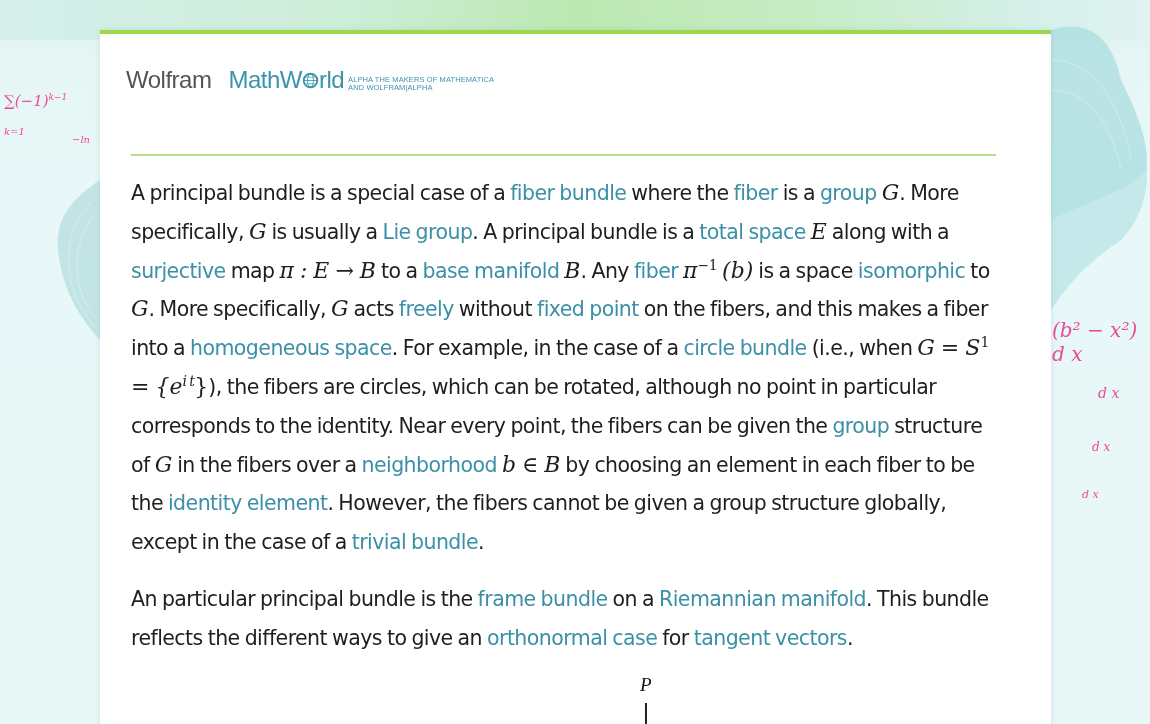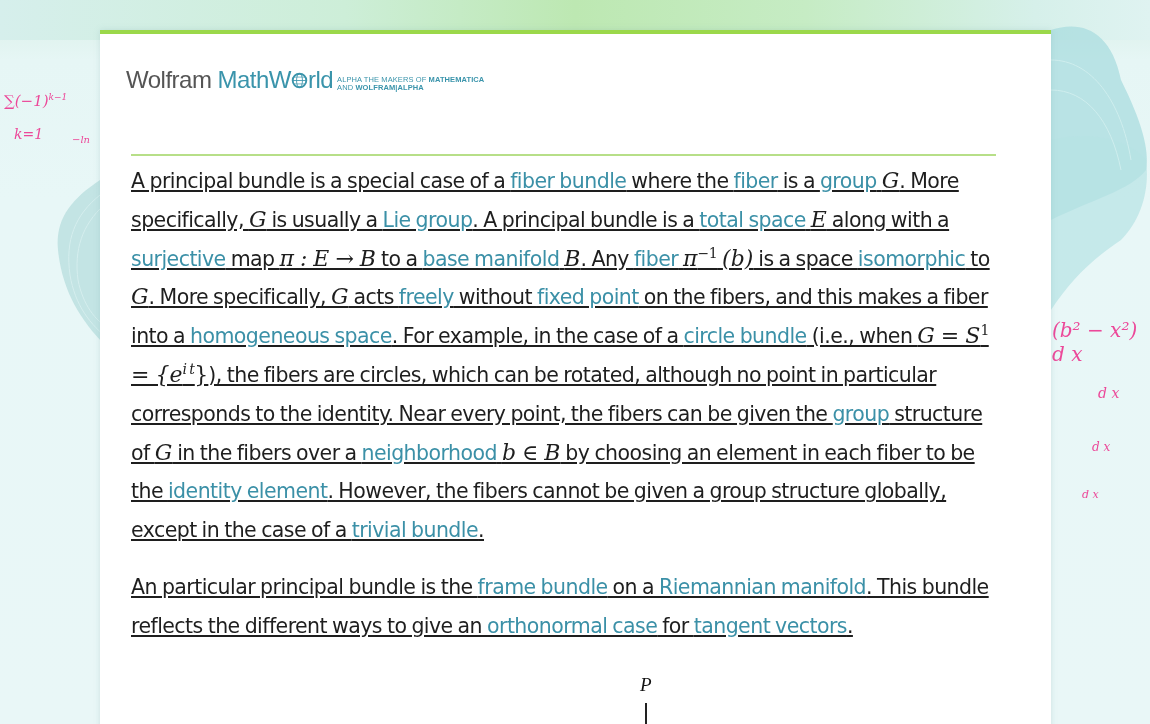--- a/index.html
+++ b/index.html
@@ -19,39 +19,39 @@
   .card {
     position:absolute; left:100px; top:30px; width:951px; height:720px;
     background:#ffffff;
     border-top:4px solid #9bd84a;
     box-shadow: 0 0 6px rgba(120,170,170,0.25);
   }
   .logo {
     position:absolute; left:26px; top:32px; display:flex; align-items:flex-end; white-space:nowrap;
   }
   .logo-wolfram { font-family:"Liberation Sans", sans-serif; font-size:24px; color:#555555; letter-spacing:-0.5px; }
-  .logo-mathworld { font-family:"Liberation Sans", sans-serif; font-size:24px; color:#3a94ab; letter-spacing:-0.5px; margin-left:6px; }
+  .logo-mathworld { font-family:"Liberation Sans", sans-serif; font-size:24px; color:#3a94ab; letter-spacing:-0.5px; margin-left:17px; }
   .logo-globe { display:inline-block; width:17px; height:17px; vertical-align:-1px; }
   .logo-tag {
     margin-left:4px; margin-bottom:2px; font-family:"Liberation Sans", sans-serif;
     font-size:7.5px; line-height:8px; color:#3a94ab; letter-spacing:0.1px;
   }
-  .logo-tag b { font-weight:bold;text-align:right; }
+  .logo-tag b { font-weight:normal;text-align:right; }
   .page-title {
     position:absolute; left:31px; top:56px; margin:0;
     font-family:"DejaVu Sans", sans-serif; font-weight:normal; font-size:45px; color:#3d8da3;
     letter-spacing:-0.5px;
   }
   .title-rule {
     position:absolute; left:31px; top:120px; width:865px; height:2px; background:#b7df88;
   }
   .content {
-    position:absolute; left:31px; top:128px; width:870px;
+    position:absolute; left:31px; top:140px; width:870px;
     font-family:"DejaVu Sans", sans-serif; font-size:20.5px; line-height:38.8px; color:#1e1e1e;
-    letter-spacing:-0.55px; word-spacing:-1px;text-decoration:underline;
+    letter-spacing:-0.55px; word-spacing:-1px;
   }
   .content p { margin:0 0 18px 0; }
   .content a { color:#3b90a7; text-decoration:none; }
   .m { font-family:"DejaVu Serif", "Liberation Serif", serif; font-style:italic; font-size:22px; letter-spacing:0; }
   .mr { font-family:"DejaVu Serif", "Liberation Serif", serif; font-size:22px; letter-spacing:0; }
   sup.s { font-size:14px; vertical-align:8px; line-height:0; font-family:"DejaVu Serif", serif; }
   .diagram-label {
     position:absolute; left:540px; top:640px; font-family:"Liberation Serif", serif; font-style:italic; font-size:19px; color:#111;
   }
   .diagram-line { position:absolute; left:545px; top:669px; width:2px; height:30px; background:#222; }
@@ -69,21 +69,21 @@
 <svg class="bg-deco" style="left:1051px;top:20px" width="99" height="300" viewBox="0 0 99 300">
   <path d="M0 10 C30 0, 60 10, 70 60 C90 100, 99 130, 95 150 C80 170, 40 180, 0 200 Z" fill="#a9dcdf" opacity="0.75"></path>
   <path d="M0 120 C40 110, 80 120, 95 140 C99 170, 90 200, 70 220 C40 240, 20 260, 0 290 Z" fill="#b6e3e4" opacity="0.7"></path>
   <path d="M0 40 C40 40, 70 80, 80 140" stroke="#cfeeee" fill="none"></path>
   <path d="M0 70 C35 70, 60 100, 70 150" stroke="#cfeeee" fill="none"></path>
 </svg>
 
 <div class="bg-formula" style="left:4px;top:92px;font-size:15px;">
   <span>∑(−1)</span><sup style="font-size:9px">k−1</sup>
 </div>
-<div class="bg-formula" style="left:14px;top:126px;font-size:14px;font-style:italic;">k=1</div>
+<div class="bg-formula" style="left:4px;top:126px;font-size:10px;font-style:italic;">k=1</div>
 <div class="bg-formula" style="left:72px;top:134px;font-size:10px;">−ln</div>
 <div class="bg-formula" style="left:1052px;top:318px;font-size:20px;"><span>(b² − x²)</span> <span>d x</span></div>
 <div class="bg-formula" style="left:1098px;top:385px;font-size:14px;">d x</div>
 <div class="bg-formula" style="left:1092px;top:440px;font-size:12px;">d x</div>
 <div class="bg-formula" style="left:1082px;top:488px;font-size:11px;">d x</div>
 
 <div class="card">
 
   <a class="logo">
     <span class="logo-wolfram">Wolfram</span>

